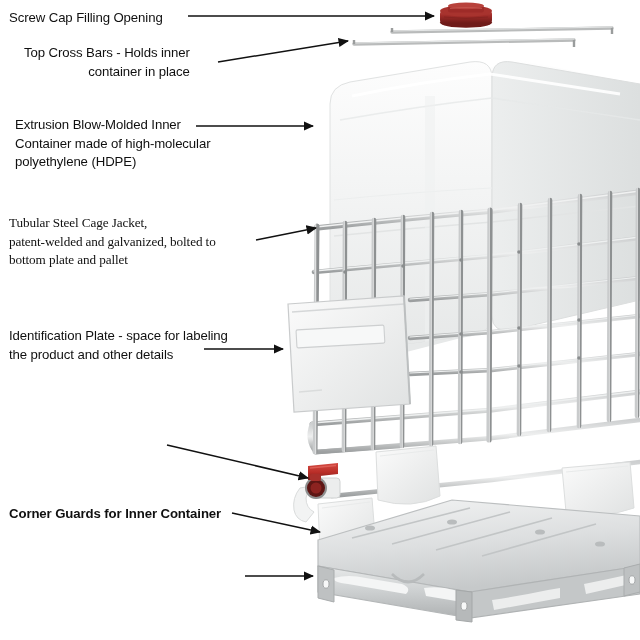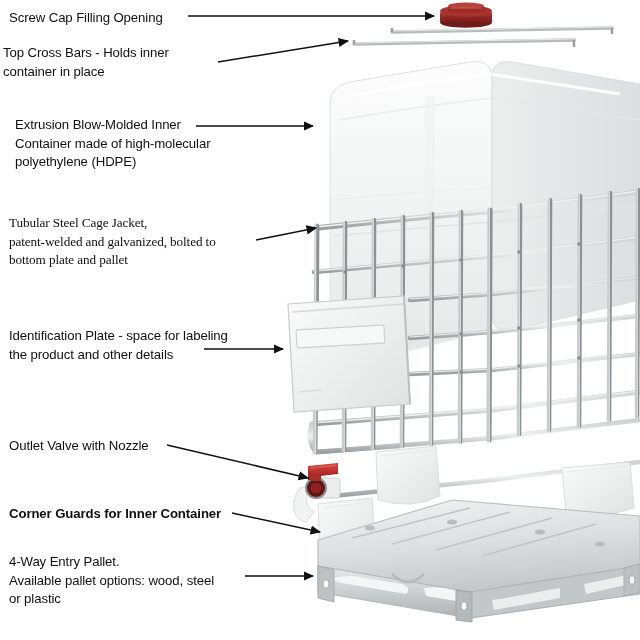--- a/index.html
+++ b/index.html
@@ -286,35 +286,31 @@
         <line x1="256" y1="240" x2="316" y2="228" stroke="#111111" stroke-width="1.5" marker-end="url(#arrowHead)"></line>
         <line x1="204" y1="349" x2="283" y2="349" stroke="#111111" stroke-width="1.5" marker-end="url(#arrowHead)"></line>
         <line x1="167" y1="445" x2="308" y2="478" stroke="#111111" stroke-width="1.5" marker-end="url(#arrowHead)"></line>
         <line x1="232" y1="513" x2="320" y2="532" stroke="#111111" stroke-width="1.5" marker-end="url(#arrowHead)"></line>
         <line x1="245" y1="576" x2="313" y2="576" stroke="#111111" stroke-width="1.5" marker-end="url(#arrowHead)"></line>
       </g>
   </svg>
 
   <div class="callout" style="left:9px; top:9px;">Screw Cap Filling Opening</div>
 
-  <div class="callout" style="left:3px; top:44px;">Top Cross Bars - Holds inner
+  <div class="callout" style="left:24px; top:44px;text-align:right;">Top Cross Bars - Holds inner
 container in place</div>
 
   <div class="callout" style="left:15px; top:116px;">Extrusion Blow-Molded Inner
 Container made of high-molecular
 polyethylene (HDPE)</div>
 
   <div class="callout" style="left:9px; top:214px;font-family:Liberation Serif, serif;">Tubular Steel Cage Jacket,
 patent-welded and galvanized, bolted to
 bottom plate and pallet</div>
 
   <div class="callout" style="left:9px; top:327px;">Identification Plate - space for labeling
 the product and other details</div>
 
-  <div class="callout" style="left:9px; top:437px;">Outlet Valve with Nozzle</div>
 
   <div class="callout" style="left:9px; top:505px;font-weight:bold;">Corner Guards for Inner Container</div>
 
-  <div class="callout" style="left:9px; top:553px;">4-Way Entry Pallet.
-Available pallet options:  wood, steel
-or plastic</div>
 
 </div>
 
 </body></html>

